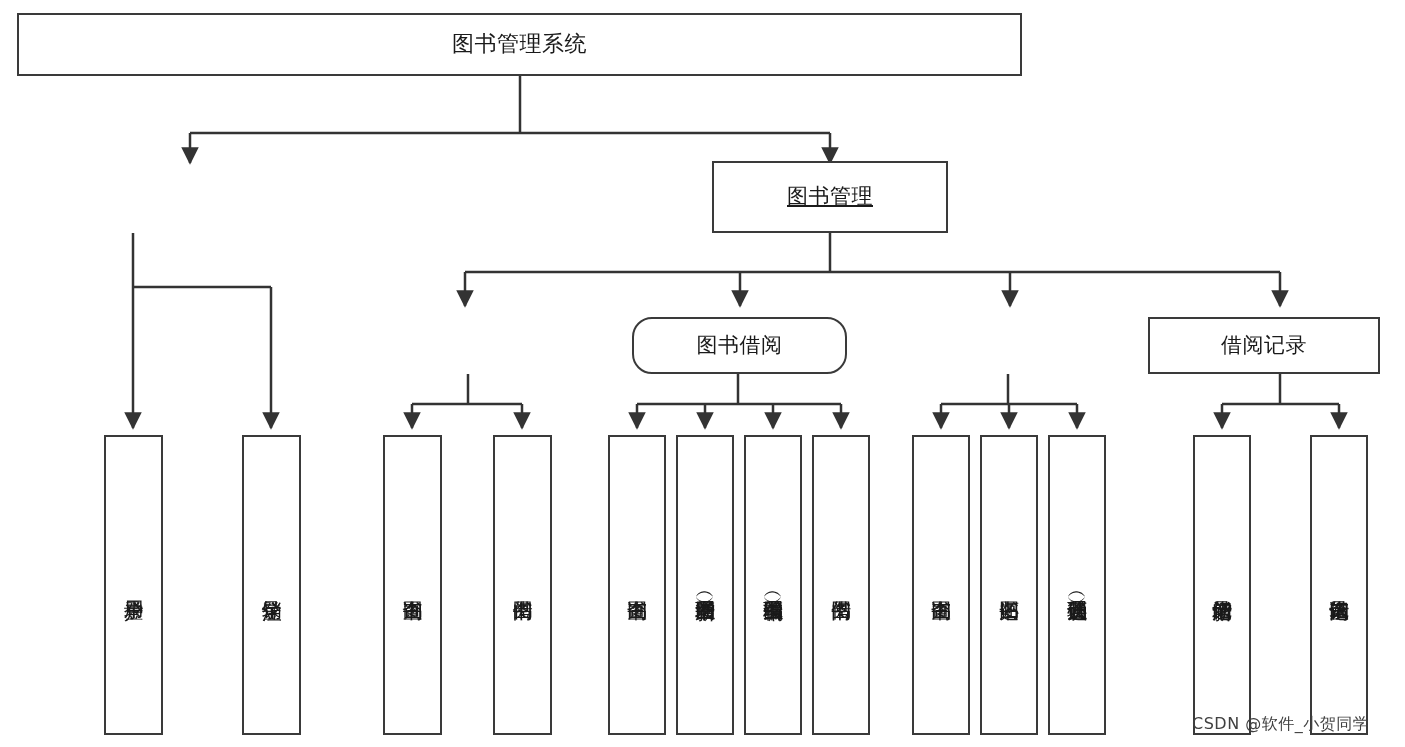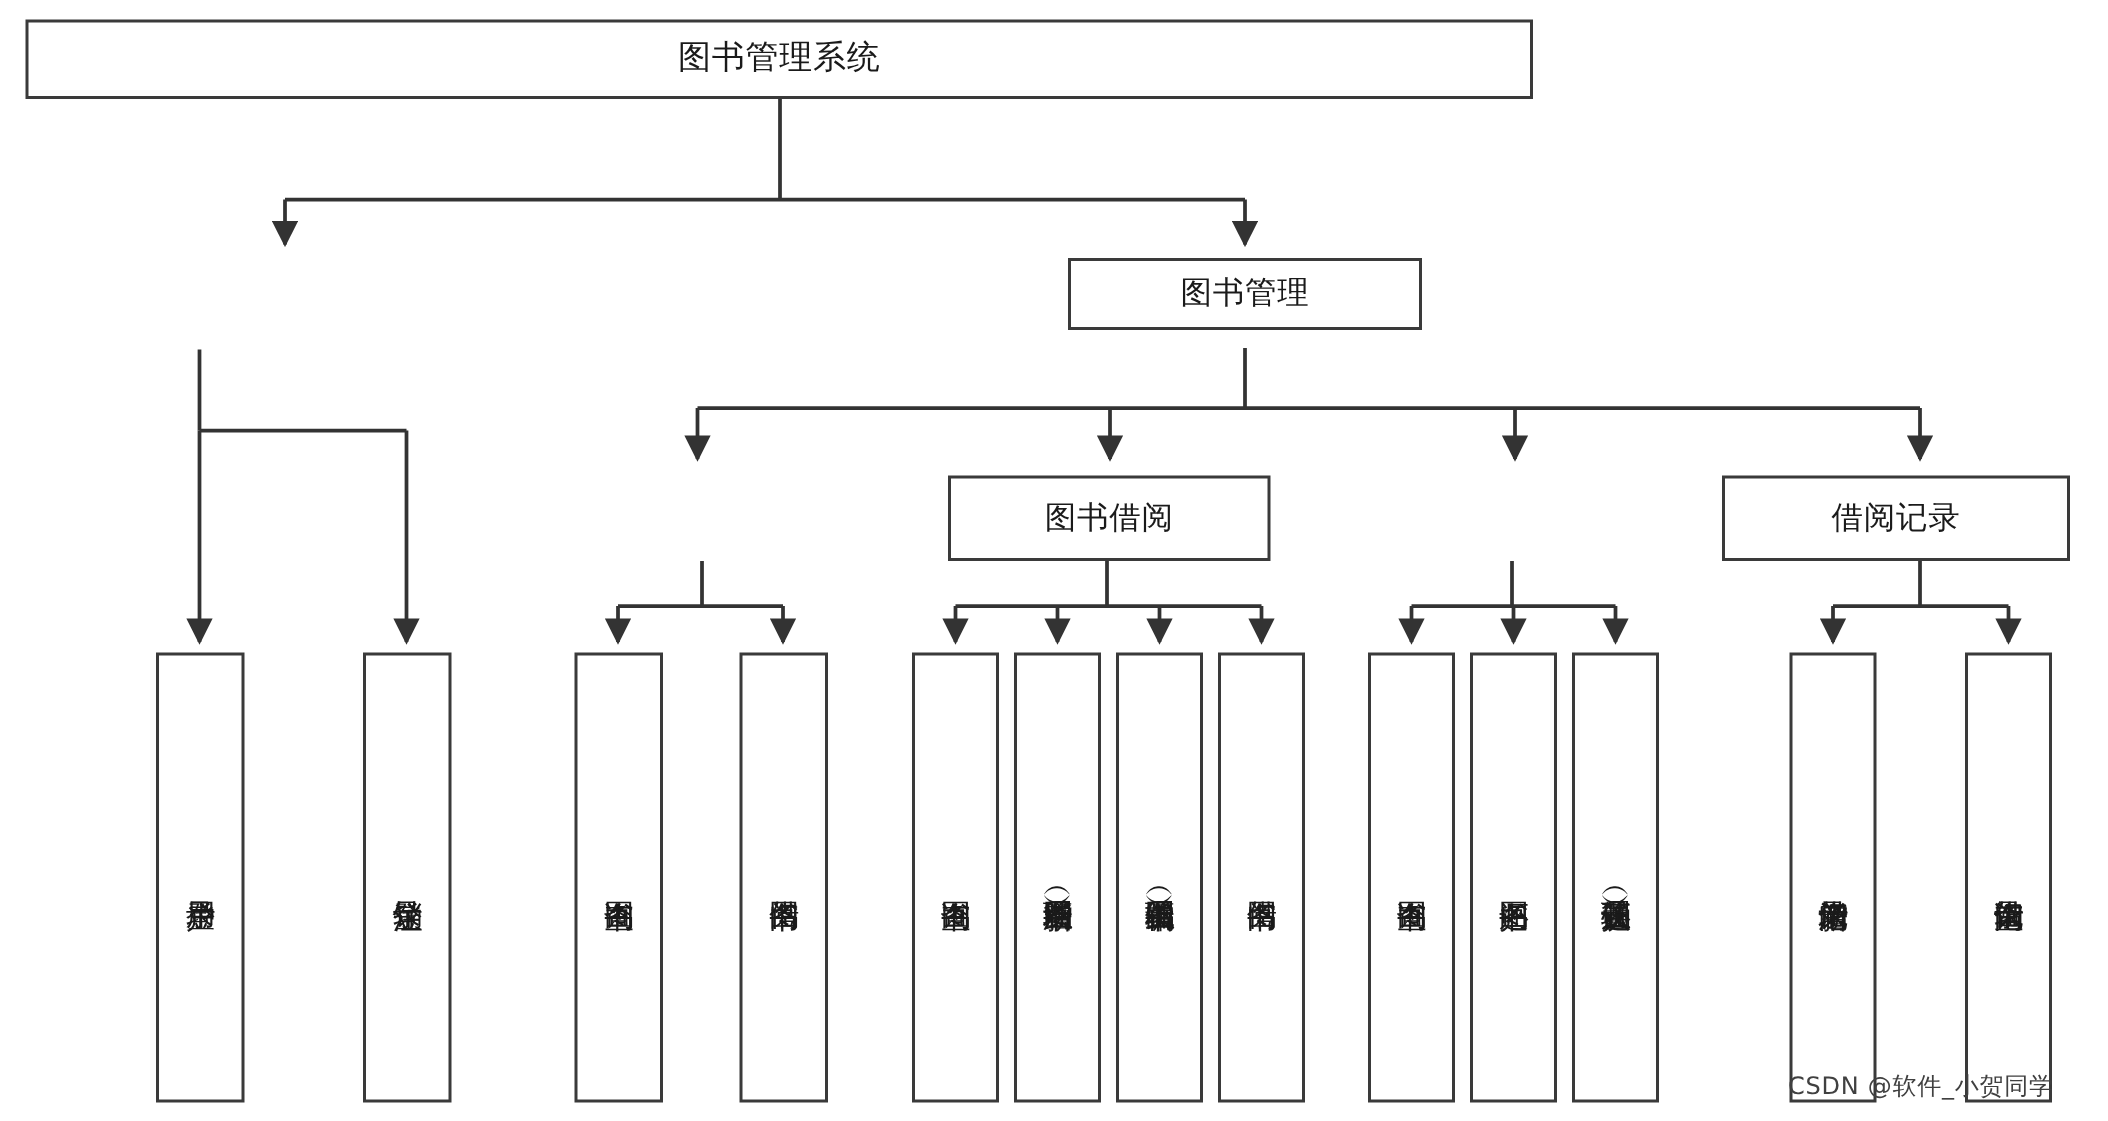--- a/index.html
+++ b/index.html
@@ -115,29 +115,29 @@
       <path d="M 1009 404 L 1009 428" marker-end="url(#arrow)"></path>
       <path d="M 1077 404 L 1077 428" marker-end="url(#arrow)"></path>
 
       <path d="M 1280 374 L 1280 404"></path>
       <path d="M 1222 404 L 1339 404"></path>
       <path d="M 1222 404 L 1222 428" marker-end="url(#arrow)"></path>
       <path d="M 1339 404 L 1339 428" marker-end="url(#arrow)"></path>
     </g>
   </svg>
 
-  <div class="node h root" style="left:17px; top:13px; width:1005px; height:53px;">
+  <div class="node h root" style="left:17px; top:13px; width:1005px; height:63px;">
     <span>图书管理系统</span>
   </div>
 
-  <div class="node h" style="left:712px; top:172px; width:236px; height:48px;">
+  <div class="node h" style="left:712px; top:161px; width:236px; height:72px;text-decoration:underline;">
     <span>图书管理</span>
   </div>
 
-  <div class="node h" style="left:632px; top:317px; width:215px; height:57px;">
+  <div class="node h" style="left:632px; top:317px; width:215px; height:57px;border-radius:20px;">
     <span>图书借阅</span>
   </div>
   <div class="node h" style="left:1124px; top:317px; width:232px; height:57px;margin-left:24px;">
     <span>借阅记录</span>
   </div>
 
   <div class="node v" style="left:104px; top:435px; width:59px; height:300px;">
     <span class="vtext">用户登录</span>
   </div>
   <div class="node v" style="left:242px; top:435px; width:59px; height:300px;">

